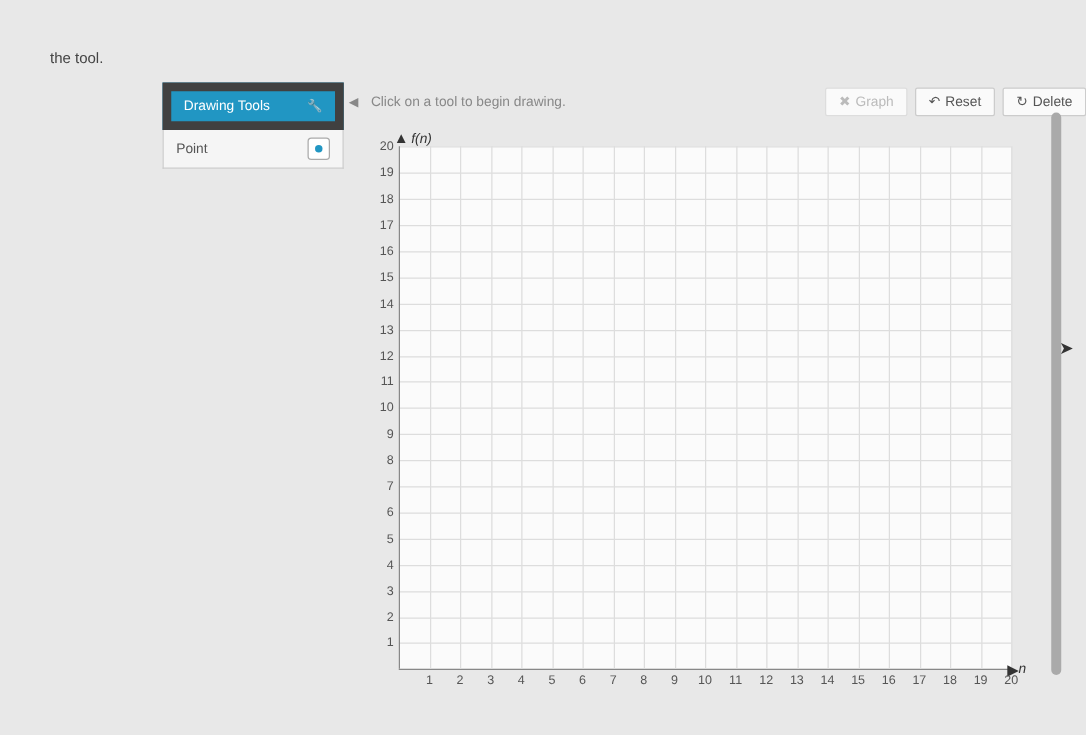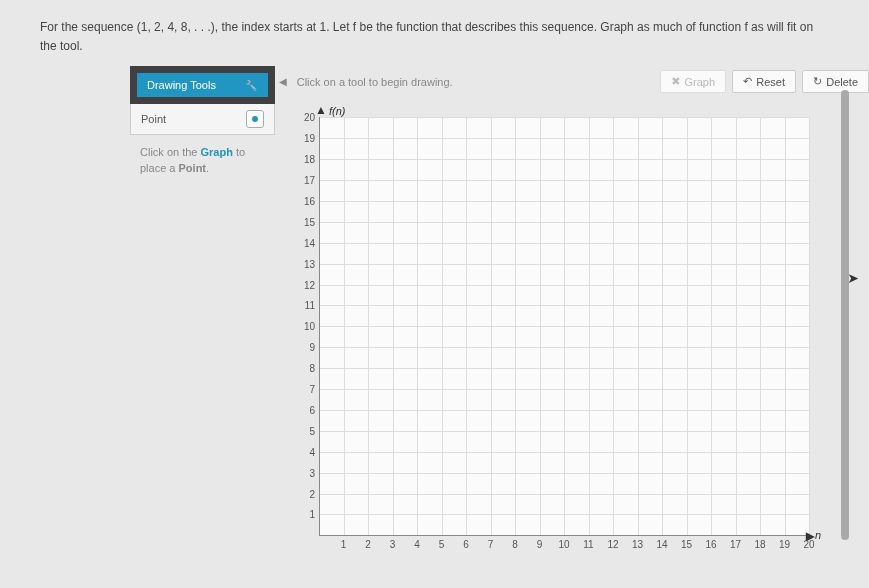--- a/index.html
+++ b/index.html
@@ -190,36 +190,33 @@
   right: 10px;
   top: 270px;
   font-size: 14px;
   color: #333;
 }
 </style>
 </head>
 <body>
 
 <div class="question">
-  <span>For the sequence (1, 2, 4, 8, . . .), the index starts at 1. Let f be the function that describes this sequence. Graph as much of function f as will fit on</span><br>
+  <br>
   <span>the tool.</span>
 </div>
 
 <div class="main-area">
   <div class="tools-panel">
     <div class="tools-header">
       <span>Drawing Tools</span>
       <span class="wrench">🔧</span>
     </div>
     <div class="tool-row point">
       <span>Point</span>
       <span class="tool-icon point-icon"></span>
-    </div>
-    <div class="hint">
-      <span>Click on the </span><b class="link">Graph</b><span> to place a </span><b>Point</b><span>.</span>
     </div>
   </div>
 
   <div class="graph-area">
     <div class="top-toolbar">
       <span class="collapse-arrow">◀</span>
       <span class="instruction">Click on a tool to begin drawing.</span>
       <span class="spacer"></span>
       <div class="toolbar-btn disabled">
         <span>✖</span>

